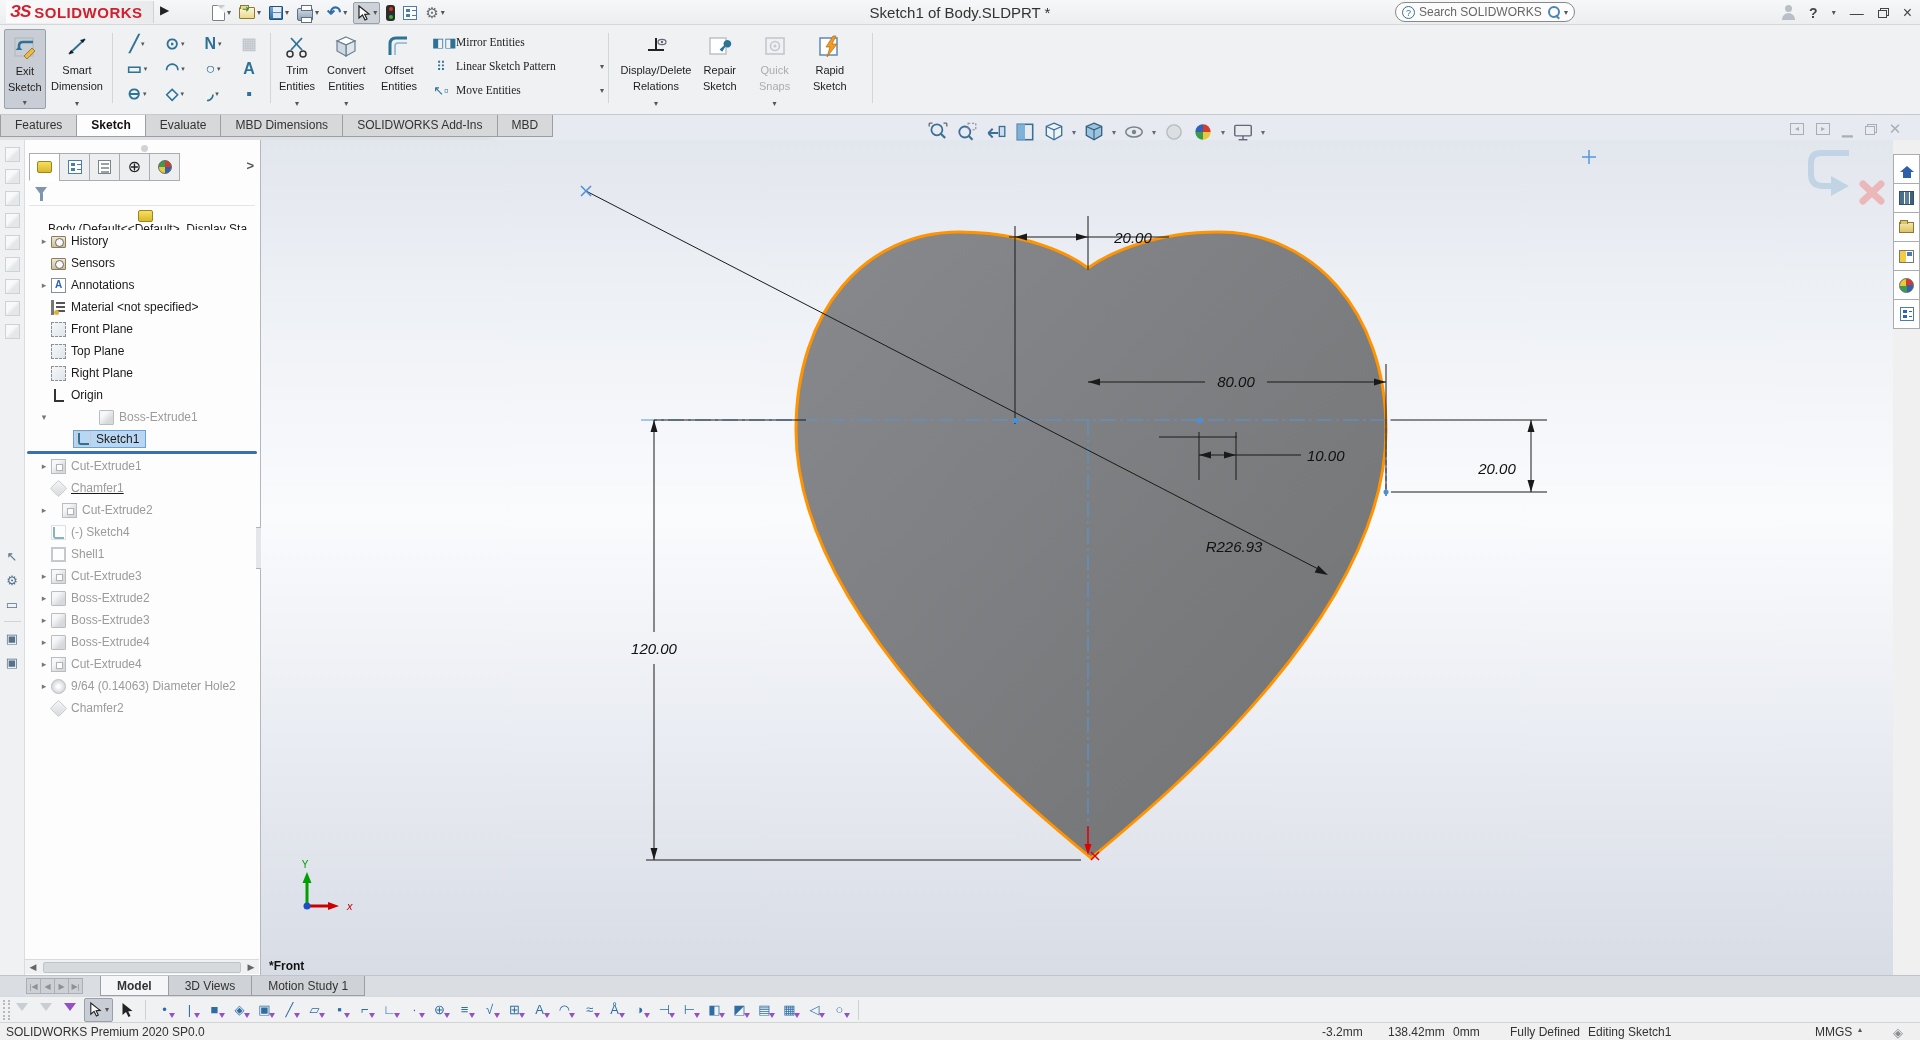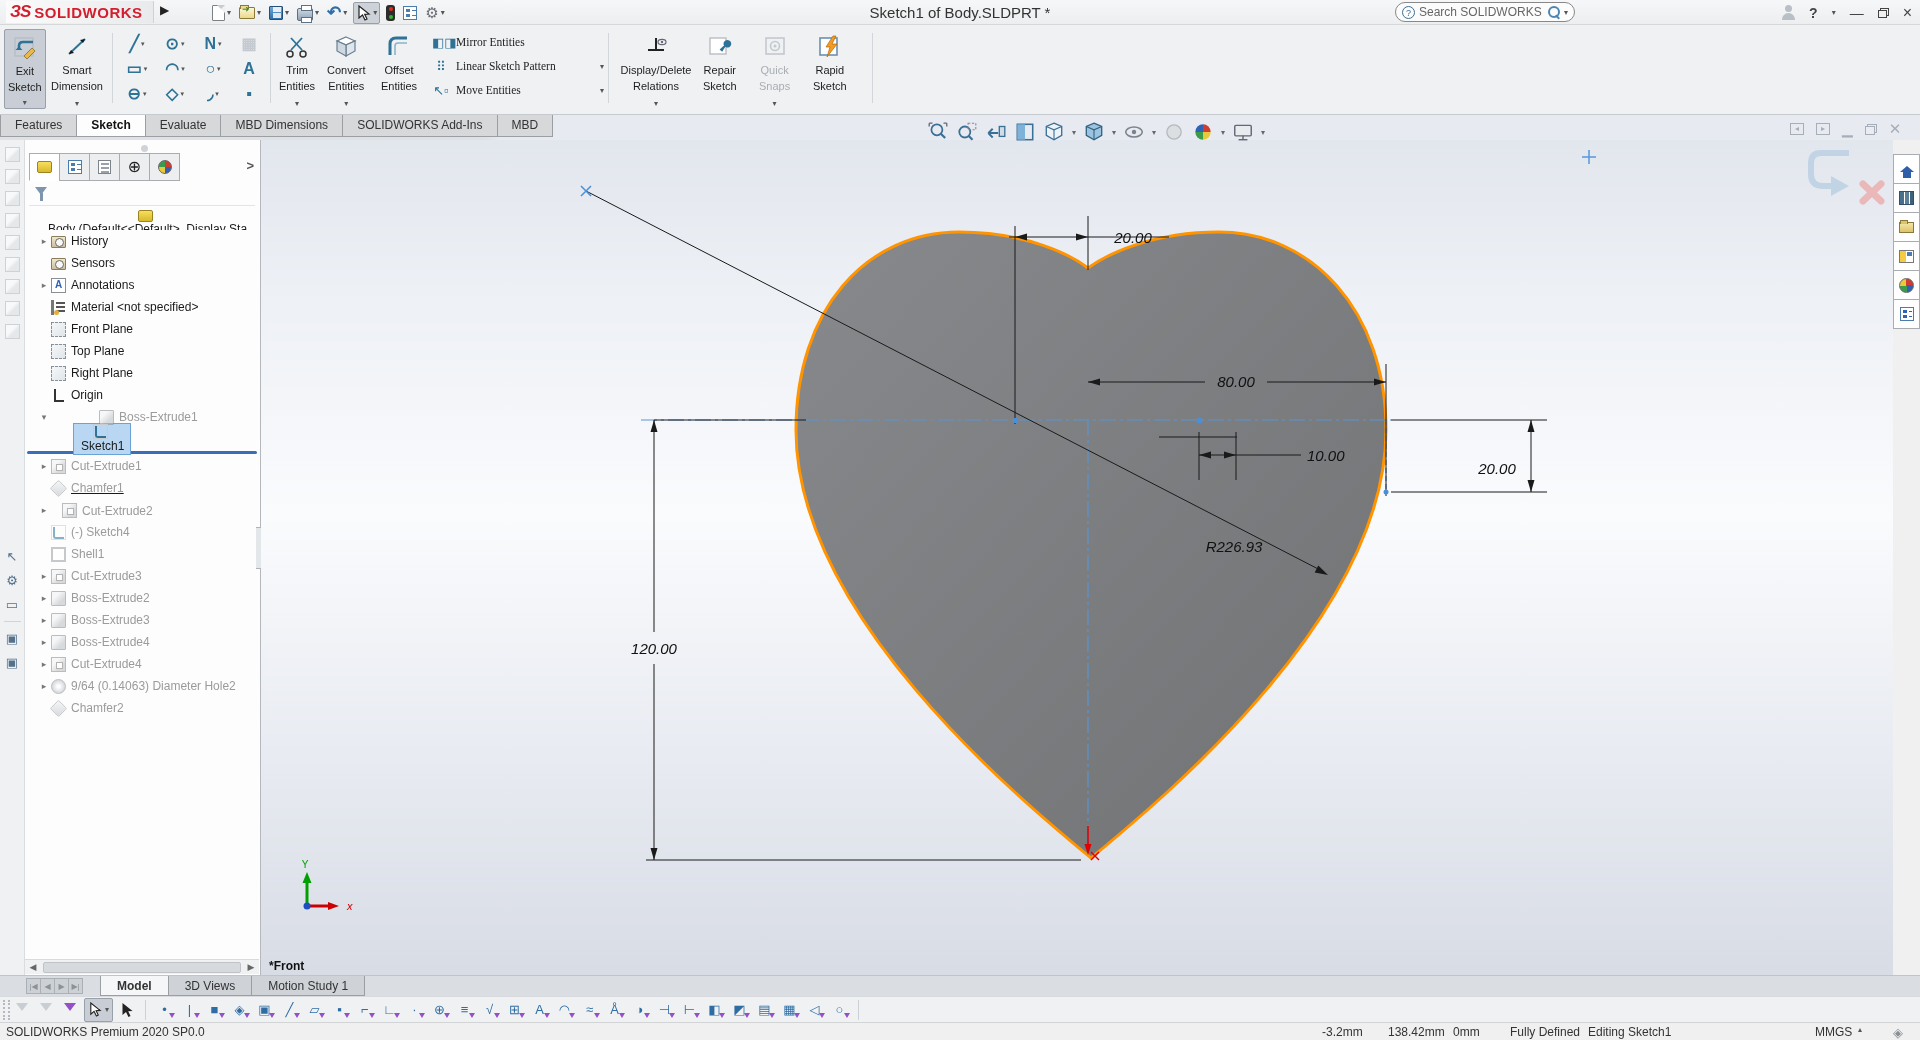--- a/index.html
+++ b/index.html
@@ -633,21 +633,21 @@
           </div>
           <div class="trow gray">
             <span class="arr">▾</span>
             <span class="selbox" style="display: flex; align-items: center; padding-left: 48px;">
               <span class="tico boss"></span>
               <span class="tlabel">Boss-Extrude1</span>
             </span>
           </div>
           <div class="trow selected ind2">
             <span class="arr"></span>
-            <span class="selbox" style="display: flex; align-items: center; flex-direction: column;">
+            <span class="selbox" style="display: flex; align-items: center;">
               <span class="tico sketch"></span>
               <span class="tlabel">Sketch1</span>
             </span>
           </div>
           <div id="rollbackbar"></div>
           <div class="trow gray">
             <span class="arr">▸</span>
             <span class="selbox" style="display: flex; align-items: center;">
               <span class="tico cut"></span>
               <span class="tlabel">Cut-Extrude1</span>
@@ -655,21 +655,21 @@
           </div>
           <div class="trow gray">
             <span class="arr"></span>
             <span class="selbox" style="display: flex; align-items: center; text-decoration: underline;">
               <span class="tico chamfer"></span>
               <span class="tlabel">Chamfer1</span>
             </span>
           </div>
           <div class="trow gray">
             <span class="arr">▸</span>
-            <span class="selbox" style="display: flex; align-items: flex-end; padding-left: 11px;">
+            <span class="selbox" style="display: flex; align-items: center; padding-left: 11px;">
               <span class="tico cut"></span>
               <span class="tlabel">Cut-Extrude2</span>
             </span>
           </div>
           <div class="trow gray">
             <span class="arr"></span>
             <span class="selbox" style="display: flex; align-items: center;">
               <span class="tico sketch"></span>
               <span class="tlabel">(-) Sketch4</span>
             </span>

